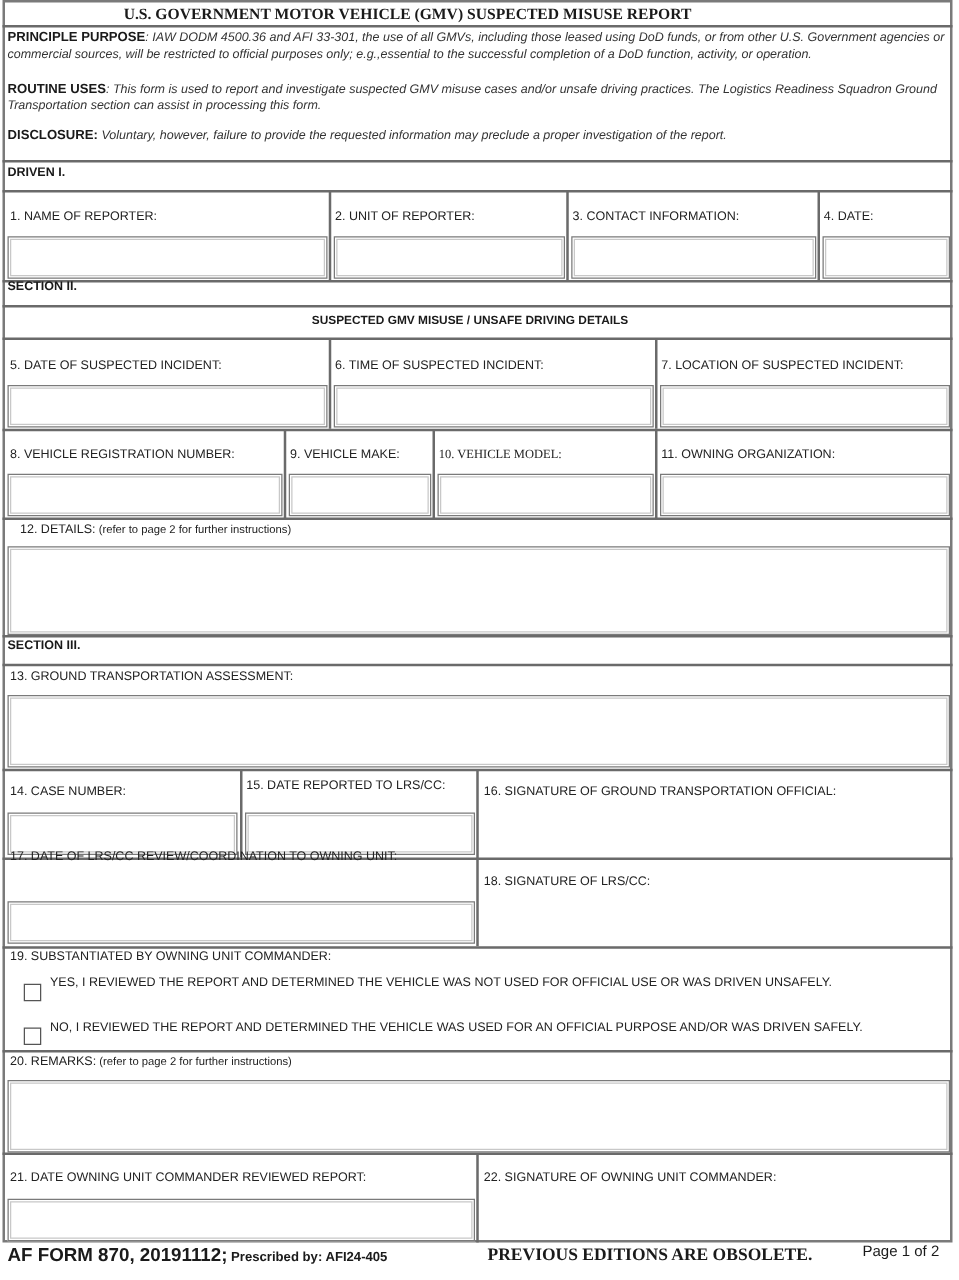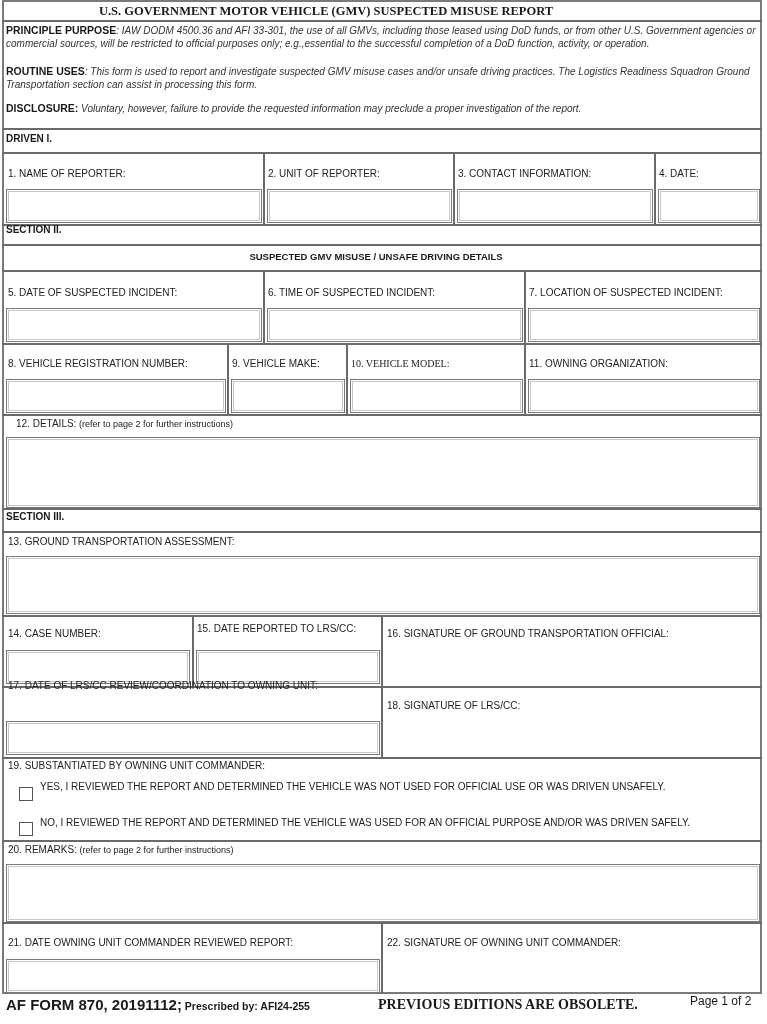--- a/index.html
+++ b/index.html
@@ -14,21 +14,21 @@
   .para b { font-weight:bold; font-style:normal; font-size:10.5px; }
   .para i { font-style:italic; color:#333; }
   .sec { font-weight:bold; font-size:10px; left:6px; }
   .lbl { font-size:10px; color:#222; white-space:nowrap; }
   .lbl .note { font-size:9px; }
   .box { position:absolute; border:1px solid #7a7a7a; outline:1px solid #c8c8c8; outline-offset:-3px; background:#fff; }
   .center { text-align:center; font-weight:bold; font-size:9.5px; }
   .chk { position:absolute; width:12px; height:12px; border:1px solid #555; background:#fff; }
   .footer-left { left:6px; top:996px; font-family:"Liberation Sans", sans-serif; font-weight:bold; font-size:15px; white-space:nowrap; }
   .footer-left .small { font-size:10.5px; }
-  .footer-mid { left:378px; top:997px; font-family:"Liberation Serif", serif; font-weight:bold; font-size:14px; white-space:nowrap; }
+  .footer-mid { left:390px; top:997px; font-family:"Liberation Serif", serif; font-weight:bold; font-size:14px; white-space:nowrap; }
   .footer-right { left:690px; top:994px; font-size:12px; white-space:nowrap; }
 </style>
 </head>
 <body>
 
 <div class="frame"></div>
 
 <div class="abs title">U.S. GOVERNMENT MOTOR VEHICLE (GMV) SUSPECTED MISUSE REPORT</div>
 <div class="hline" style="left:2px;top:20px;width:760px;"></div>
 
@@ -136,15 +136,15 @@
 <div class="box" style="left:6px;top:864px;width:752px;height:56px;"></div>
 <div class="hline" style="left:2px;top:922px;width:760px;"></div>
 
 <div class="abs lbl" style="left:8px;top:937px;">21.  DATE OWNING UNIT COMMANDER REVIEWED REPORT:</div>
 <div class="box" style="left:6px;top:959px;width:372px;height:32px;"></div>
 <div class="vline" style="left:381px;top:923px;height:71px;"></div>
 
 <div class="abs lbl" style="left:387px;top:937px;">22.  SIGNATURE OF OWNING UNIT COMMANDER:</div>
 <div class="abs" style="left:383px;top:953px;width:377px;height:40px;"></div>
 
-<div class="abs footer-left"><span>AF FORM 870, 20191112;</span><span class="small"> Prescribed by: AFI24-255</span></div>
+<div class="abs footer-left"><span>AF FORM 870, 20191112;</span><span class="small"> Prescribed by: AFI24-405</span></div>
 <div class="abs footer-mid">PREVIOUS EDITIONS ARE OBSOLETE.</div>
 <div class="abs footer-right">Page 1 of 2</div>
 
 </body></html>

